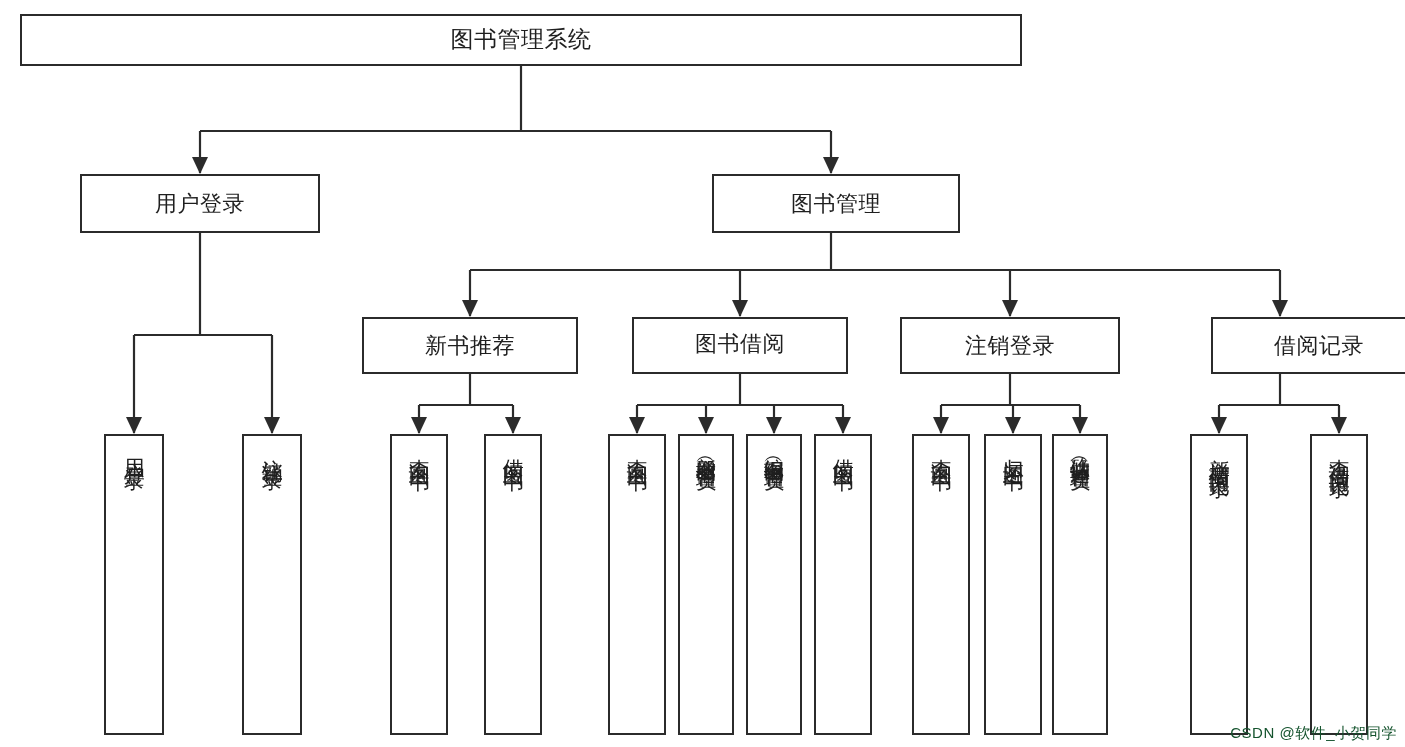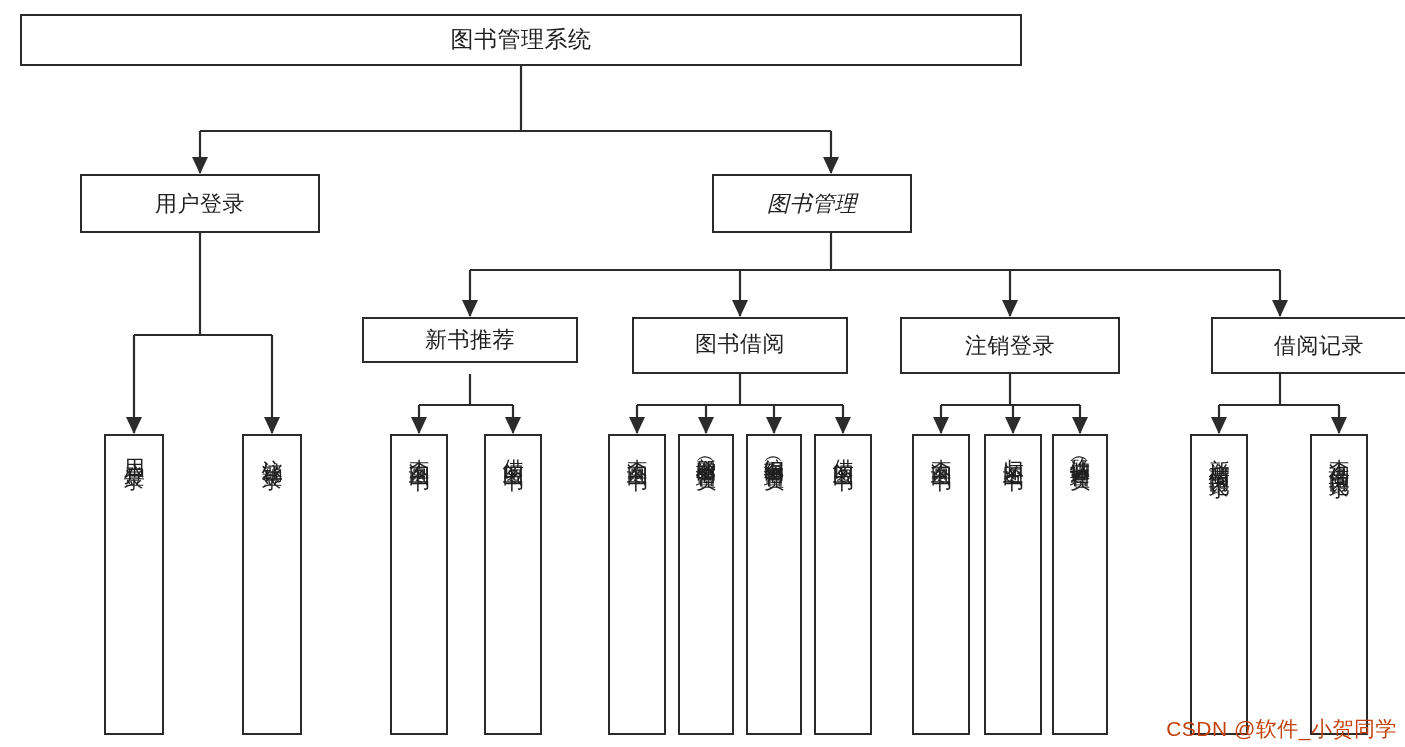--- a/index.html
+++ b/index.html
@@ -72,22 +72,22 @@
   }
   .node.leaf.tall .label {
     font-size: 20px;
     letter-spacing: 2px;
   }
   
   #watermark {
     position: absolute;
     right: 8px;
     bottom: 4px;
-    font-size: 21px;
-    color: #c2410c;
+    font-size: 15px;
+    color: #14532d;
     z-index: 5;
     white-space: nowrap;
     letter-spacing: 0.5px;
     margin-left: 12px;
   }
 </style>
 </head>
 <body>
 
 <div id="canvas">
@@ -147,24 +147,24 @@
       <polygon points="1331,417 1347,417 1339,434" fill="#2b2b2b"></polygon>
     </svg>
 
   <div id="nodes">
       <div class="node root" style="left: 20px; top: 14px; width: 1002px; height: 52px;">
         <span class="label">图书管理系统</span>
       </div>
       <div class="node branch" style="left: 80px; top: 174px; width: 240px; height: 59px;">
         <span class="label">用户登录</span>
       </div>
-      <div class="node branch" style="left: 712px; top: 174px; width: 200px; height: 59px; font-style: italic;">
+      <div class="node branch" style="left: 712px; top: 174px; width: 248px; height: 59px;">
         <span class="label">图书管理</span>
       </div>
-      <div class="node branch" style="left: 362px; top: 317px; width: 216px; height: 46px;">
+      <div class="node branch" style="left: 362px; top: 317px; width: 216px; height: 57px;">
         <span class="label">新书推荐</span>
       </div>
       <div class="node branch" style="left: 632px; top: 317px; width: 216px; height: 57px; font-family: Liberation Mono, monospace;">
         <span class="label">图书借阅</span>
       </div>
       <div class="node branch" style="left: 900px; top: 317px; width: 220px; height: 57px;">
         <span class="label">注销登录</span>
       </div>
       <div class="node branch" style="left: 1172px; top: 317px; width: 216px; height: 57px; margin-left: 39px;">
         <span class="label">借阅记录</span>

